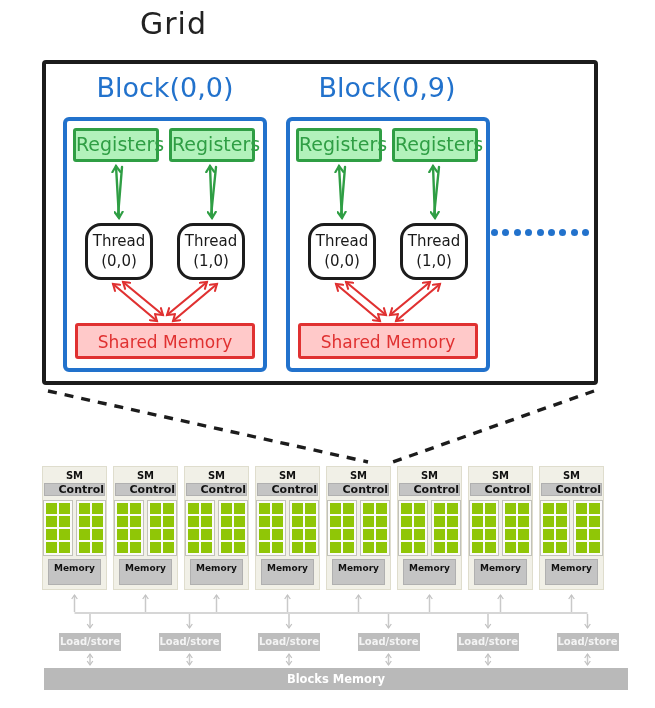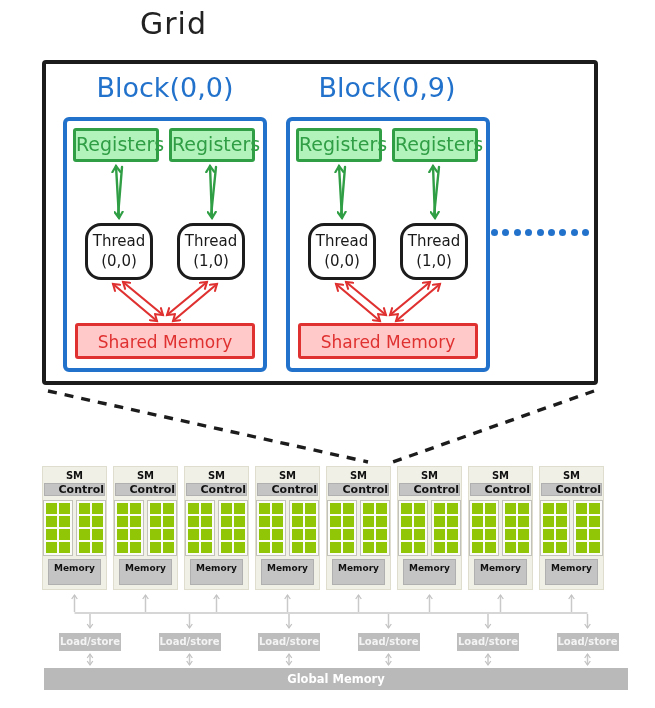--- a/index.html
+++ b/index.html
@@ -415,14 +415,14 @@
     </div>
   <div id="ls-row">
       <div class="ls-box" style="left: 59px;">Load/store</div>
       <div class="ls-box" style="left: 158.5px;">Load/store</div>
       <div class="ls-box" style="left: 258px;">Load/store</div>
       <div class="ls-box" style="left: 357.5px;">Load/store</div>
       <div class="ls-box" style="left: 457px;">Load/store</div>
       <div class="ls-box" style="left: 556.5px;">Load/store</div>
     </div>
 
-  <div class="global-bar">Global Memory</div>
+  <div class="global-bar">Blocks Memory</div>
 </div>
 
 </body></html>

